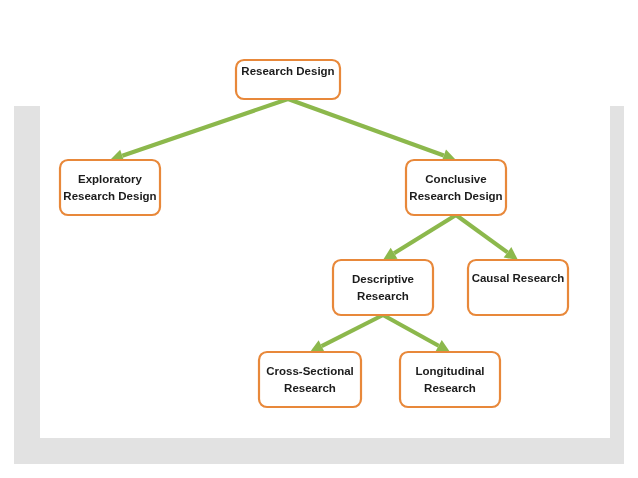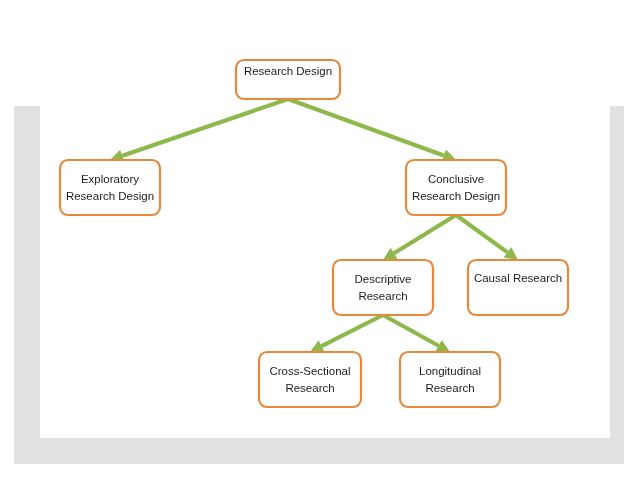--- a/index.html
+++ b/index.html
@@ -7,20 +7,21 @@
     padding: 0;
     background: #ffffff;
   }
   #screenshot {
     position: relative;
     width: 626px;
     height: 478px;
     overflow: hidden;
     background: #ffffff;
     font-family: "Liberation Sans", "DejaVu Sans", sans-serif;
+    font-weight: bold;
   }
   
   .outer-plate {
     position: absolute;
     left: 14px;
     top: 14px;
     width: 610px;
     height: 450px;
     background: #e2e2e2;
   }

